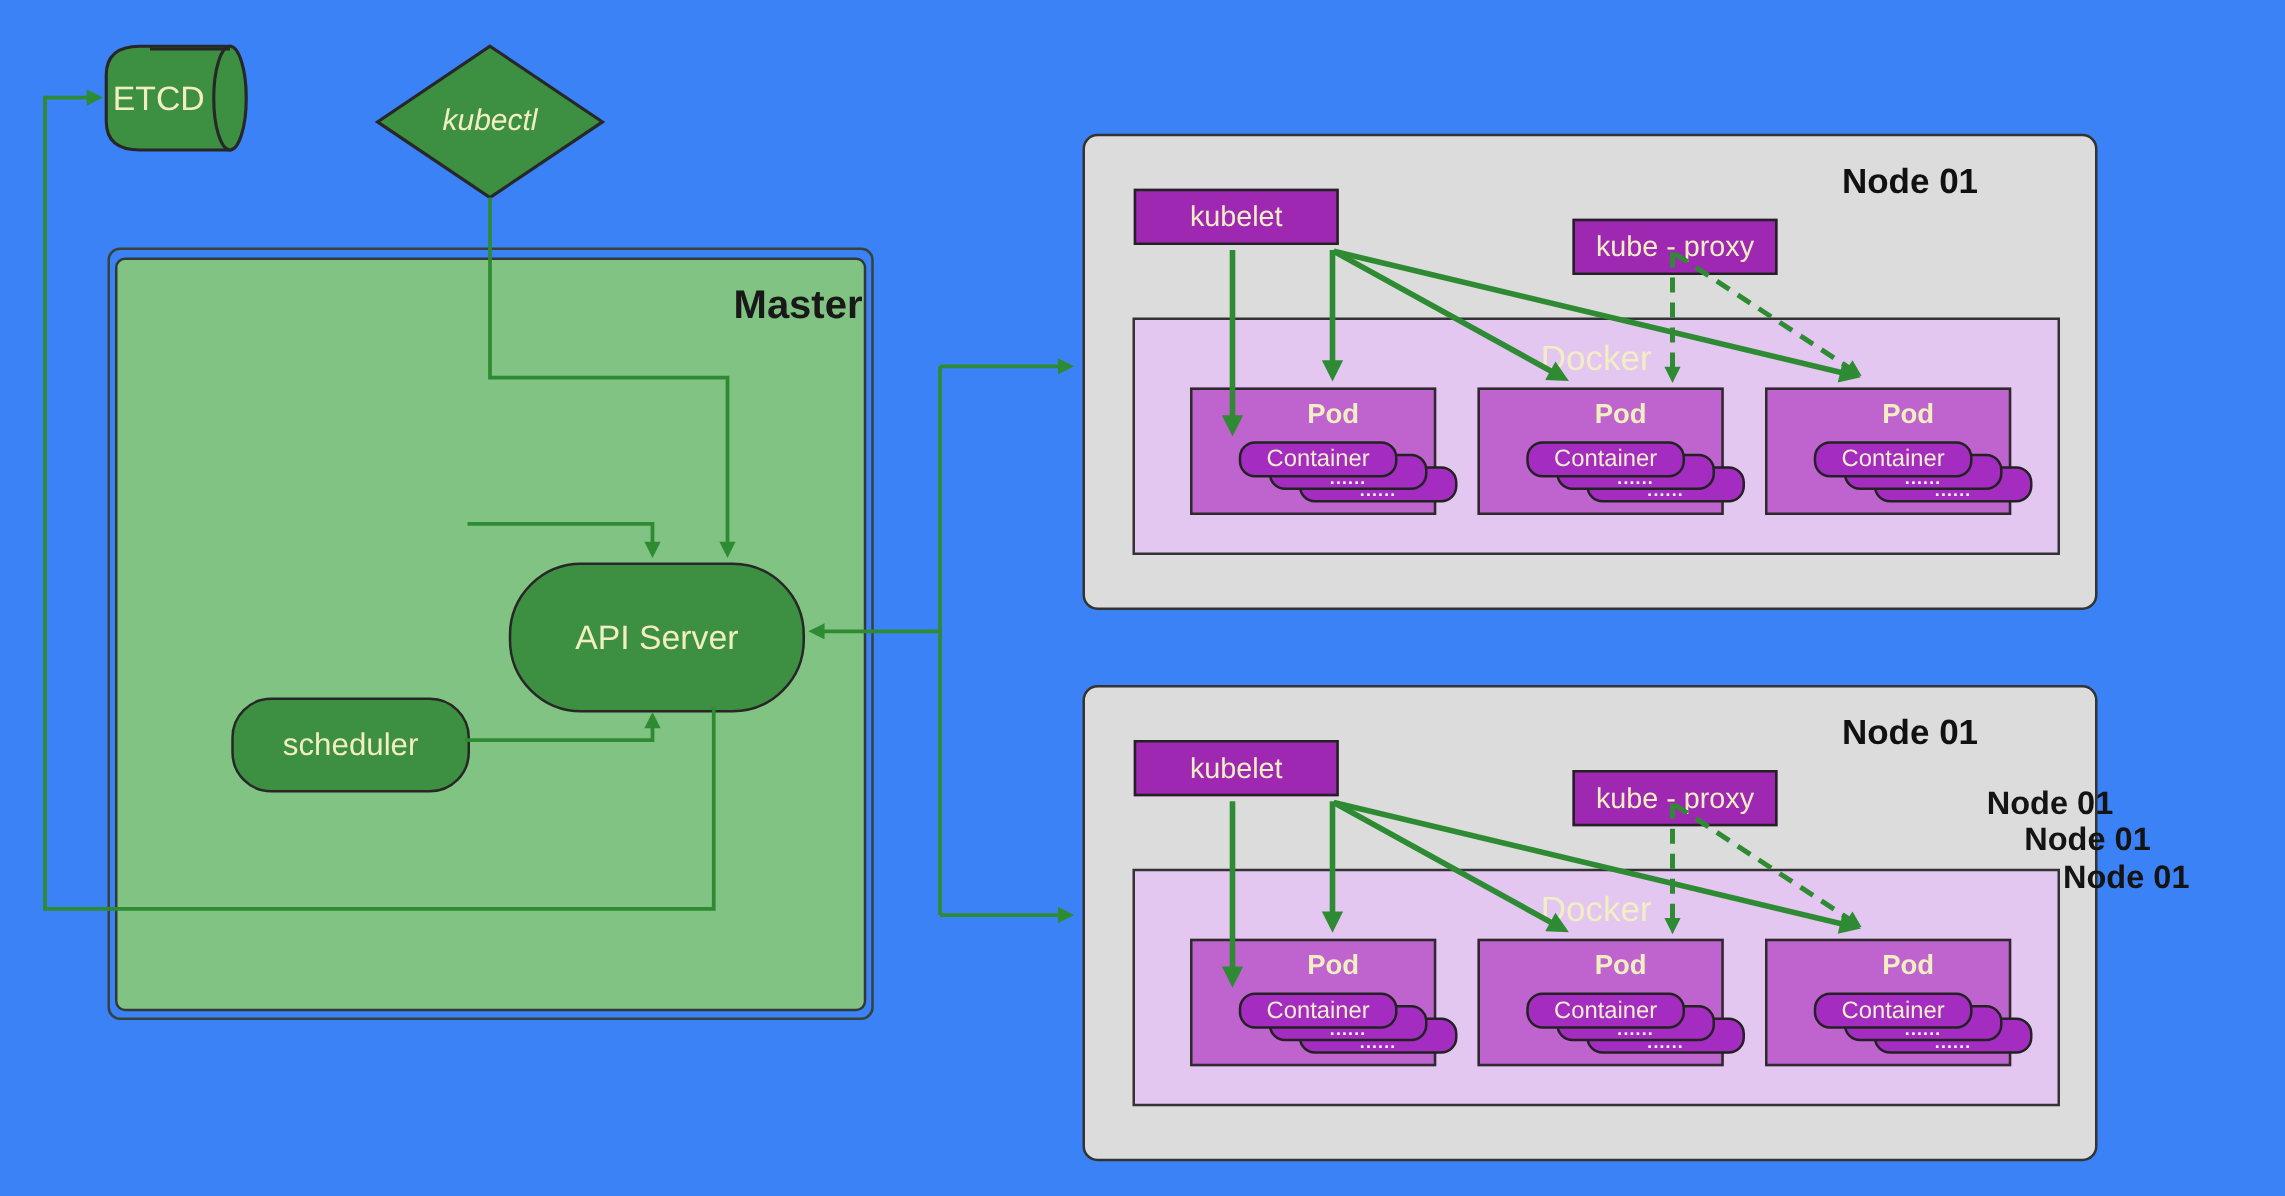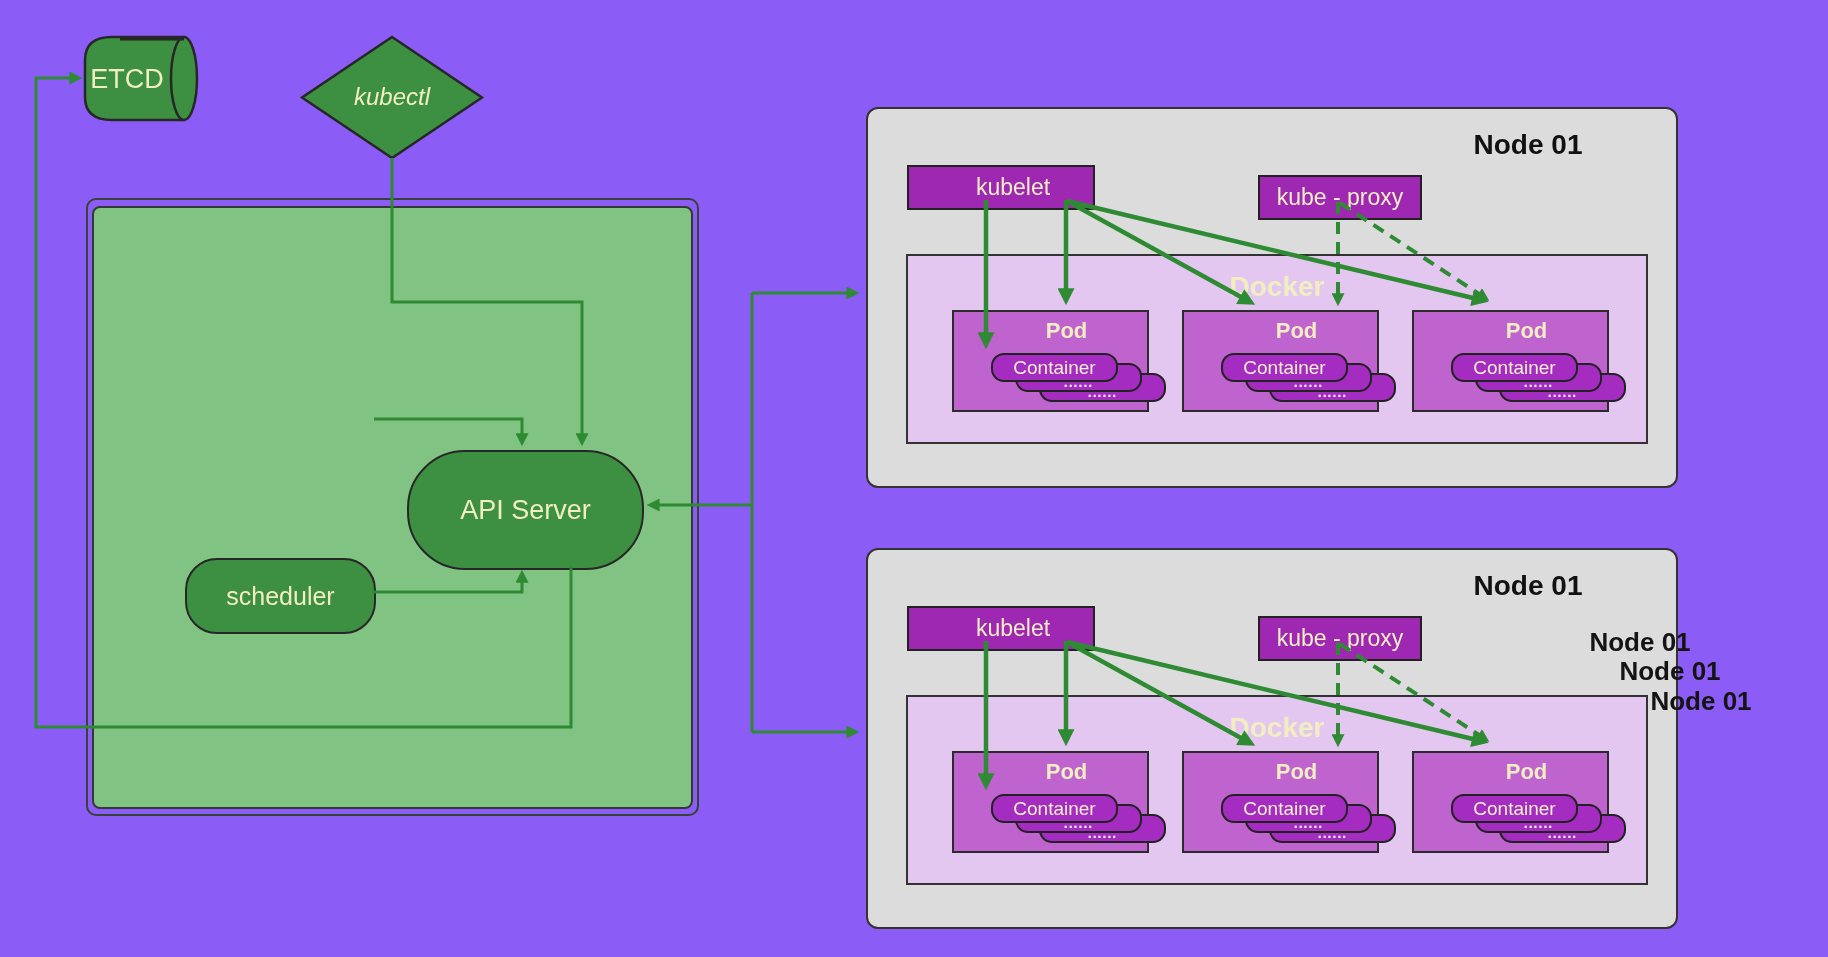--- a/index.html
+++ b/index.html
@@ -1,16 +1,16 @@
 <!DOCTYPE html>
 <html><head>
 <meta charset="utf-8">
 <style>
   html,body{margin:0;padding:0;background:#c9e5c9;}
-  #stage{position:relative;width:1828px;height:957px;background:#8b5cf6;overflow:hidden;
+  #stage{position:relative;width:1828px;height:957px;background:#3b82f6;overflow:hidden;
          font-family:"Liberation Sans",sans-serif;}
   .abs{position:absolute;}
   svg.layer{position:absolute;left:0;top:0;width:1828px;height:957px;pointer-events:none;}
   .cream{color:#f2eec3;}
   .center{display:flex;align-items:center;justify-content:center;text-align:center;}
 
   
   .master-outer{left:86px;top:198px;width:609px;height:614px;border:2px solid #37423a;border-radius:10px;}
   .master-inner{left:92px;top:206px;width:597px;height:599px;background:#80c382;border:2px solid #333a35;border-radius:8px;}
   .master-title{left:470px;top:224px;width:220px;height:38px;font-size:32px;font-weight:bold;color:#191919;
@@ -20,24 +20,24 @@
   .api-box{left:407px;top:450px;width:233px;height:116px;border-radius:58px;font-size:27px;}
   .sched-box{left:185px;top:558px;width:187px;height:72px;border-radius:32px;font-size:25px;}
 
   
   .node{width:808px;height:377px;background:#dcdcdc;border:2px solid #333;border-radius:12px;}
   .node1{left:866px;top:107px;}
   .node2{left:866px;top:548px;}
   .node-title{left:560px;top:18px;width:200px;height:36px;font-size:28px;font-weight:bold;color:#111;
               display:flex;align-items:center;justify-content:center;}
   .pbox{background:#9f28b3;border:2px solid #222;width:160px;height:41px;font-size:23px;}
-  .kubelet{left:39px;top:56px;padding-left:24px;}
+  .kubelet{left:39px;top:42px;}
   .kubeproxy{left:390px;top:66px;}
   .docker{left:38px;top:145px;width:738px;height:186px;background:#e3c7f0;border:2px solid #333;}
-  .docker-title{left:0;top:14px;width:100%;height:34px;font-size:28px;font-weight:bold;color:#f2eec3;}
+  .docker-title{left:0;top:14px;width:100%;height:34px;font-size:28px;font-weight:normal;color:#f2eec3;}
   .pod{width:193px;height:98px;background:#bf63ce;border:2px solid #2b2b2b;top:201px;}
   .pod-a{left:84px;} .pod-b{left:314px;} .pod-c{left:544px;}
   .pod-title{left:0;top:6px;width:100%;height:26px;font-size:22px;font-weight:bold;color:#f2eec3;margin-left:16px;}
   .pill{position:absolute;width:123px;height:25px;border-radius:13px;background:#a42cc0;border:2px solid #222;
         display:flex;align-items:center;justify-content:center;margin-left:28px;}
   .pill-front{left:9px;top:41px;z-index:3;font-size:19px;color:#f3efcd;}
   .pill-mid{left:33px;top:51px;z-index:2;}
   .pill-back{left:57px;top:61px;z-index:1;}
   .pill-dots{color:#ffffff;font-size:14px;font-weight:bold;letter-spacing:1px;margin-top:8px;}
 
@@ -57,20 +57,21 @@
       <line x1="184" y1="39.2" x2="120" y2="39.2" stroke="#272727" stroke-width="2.5"></line>
     </g>
     <polygon points="392,37 482,97.5 392,158 302,97.5" fill="#3d8f41" stroke="#272727" stroke-width="2.5"></polygon>
   </svg>
 
   <div class="abs center cream shape-label" style="left:77px;top:62px;width:100px;height:34px;font-size:27px;">ETCD</div>
   <div class="abs center cream shape-label" style="left:322px;top:82px;width:140px;height:30px;font-size:24px;font-style:italic;">kubectl</div>
 
   <div class="abs master-outer"></div>
   <div class="abs master-inner"></div>
+  <div class="abs master-title">Master</div>
 
   <div class="abs center cream green-pill sched-box">
     <span>scheduler</span>
   </div>
   <div class="abs center cream green-pill api-box">
     <span>API Server</span>
   </div>
 
   <div class="abs node node1">
     <div class="abs node-title">Node 01</div>

